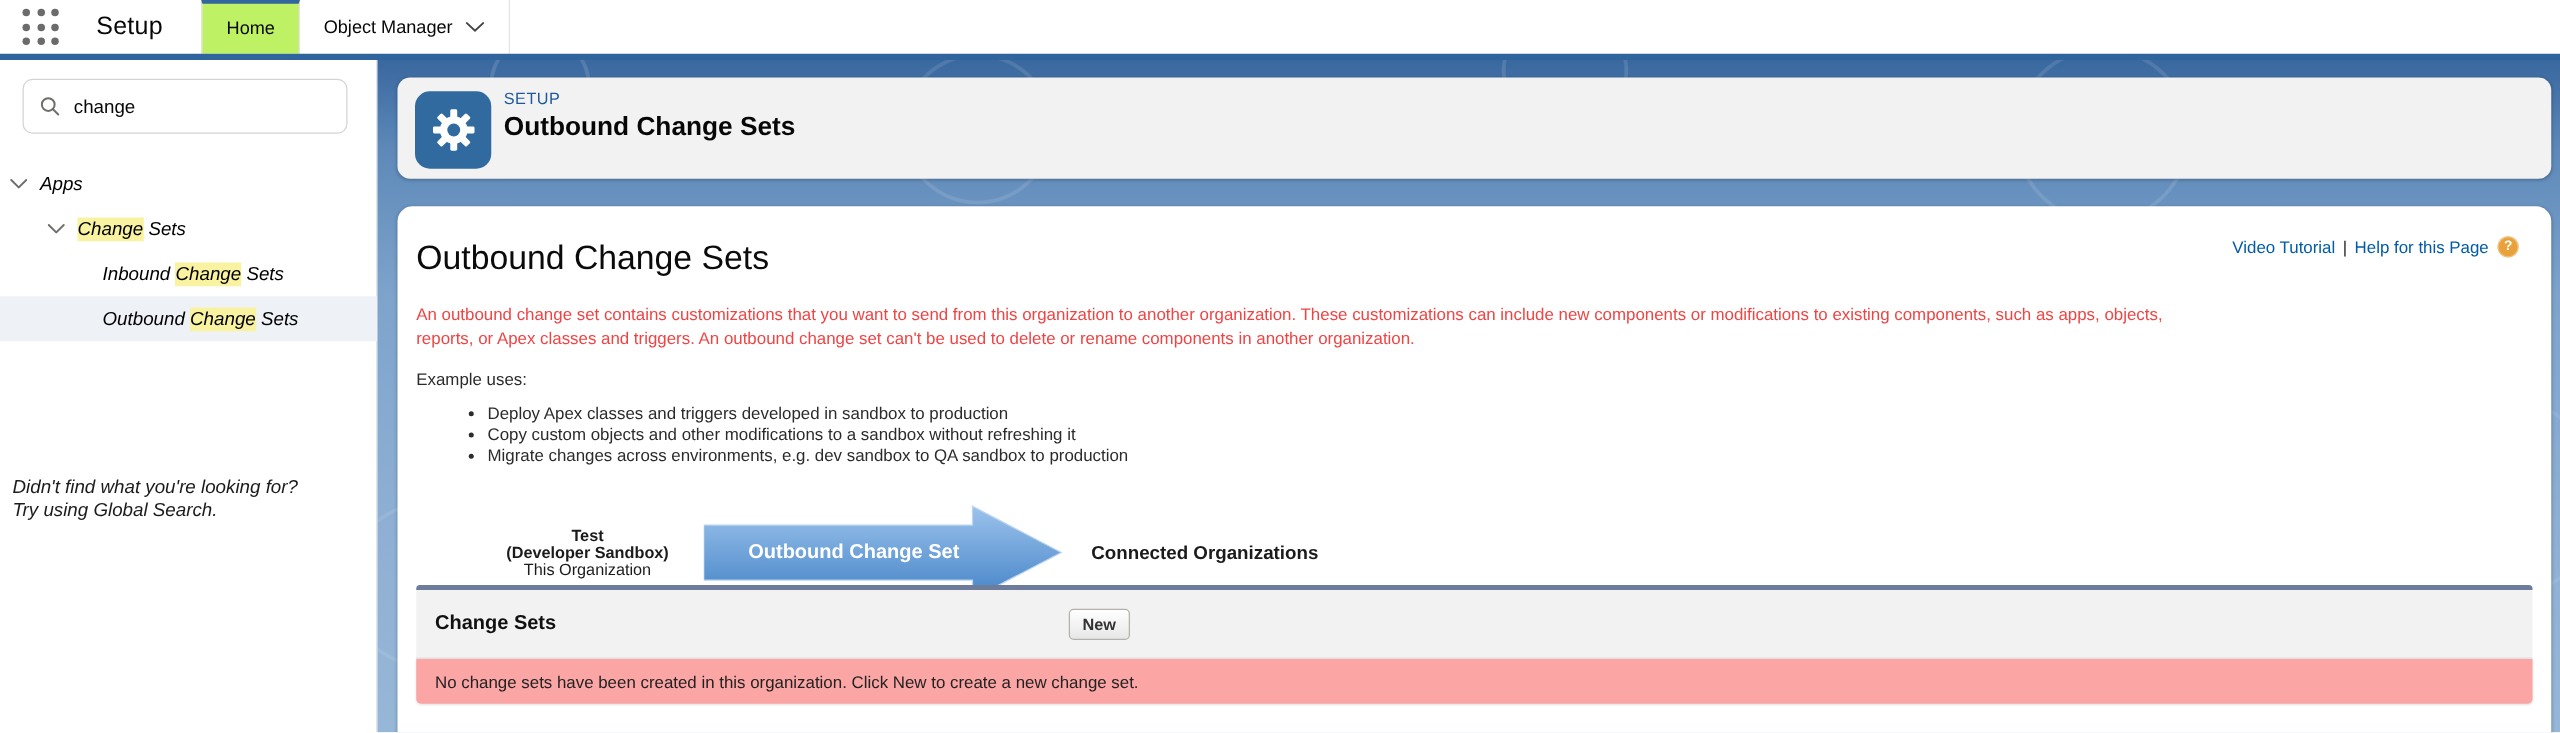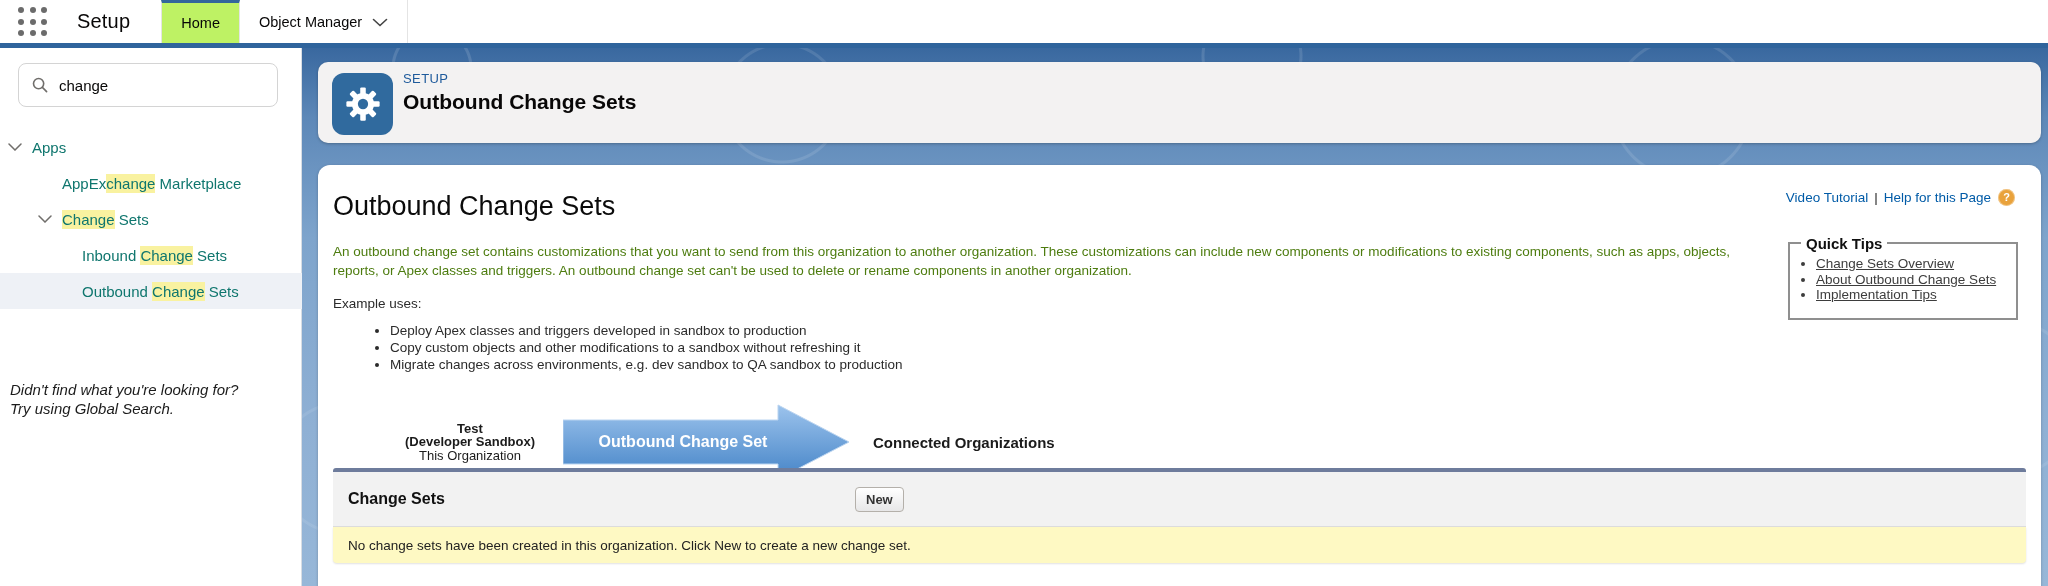--- a/index.html
+++ b/index.html
@@ -17,21 +17,21 @@
   .tab .chev{margin-left:10px;}
   .tab.right-edge{border-right:1px solid #e4e4e4;align-items:center;}
   .topstrip{position:absolute;left:0;top:43px;width:2048px;height:5px;background:#2f649c;}
 
   
   .sidebar{position:absolute;left:0;top:48px;width:302px;height:538px;background:#fff;border-right:1px solid #d8dde3;box-sizing:border-box;}
   .searchbox{position:absolute;left:18px;top:15px;width:260px;height:44px;border:1px solid #d4d4d4;border-radius:8px;box-sizing:border-box;display:flex;align-items:center;background:#fff;}
   .searchbox svg{margin-left:13px;}
   .searchbox input{border:none;outline:none;margin-left:9px;font-size:15px;color:#080707;font-family:"Liberation Sans",sans-serif;width:200px;background:transparent;}
   .tree{position:absolute;left:0;top:81px;width:302px;}
-  .trow{height:36px;display:flex;align-items:center;font-size:15px;color:#0f766e;cursor:pointer;box-sizing:border-box;}
+  .trow{height:36px;display:flex;align-items:center;font-size:15px;color:#000000;cursor:pointer;box-sizing:border-box;font-style:italic;}
   .trow .chev{display:flex;align-items:center;}
   .trow.lvl0 .chev{margin-left:8px;}
   .trow.lvl0 .tlabel{margin-left:10px;}
   .trow.lvl1-plain .tlabel{margin-left:62px;}
   .trow.lvl1 .chev{margin-left:38px;}
   .trow.lvl1 .tlabel{margin-left:10px;}
   .trow.lvl2 .tlabel{margin-left:82px;}
   .trow.selected{background:#eef1f6;}
   .hl{background:#f9f2a0;padding:1px 0;}
   .side-footer{position:absolute;left:10px;top:332px;font-size:15px;color:#1b1b1b;line-height:19px;font-style:italic;}
@@ -55,21 +55,21 @@
   .ph-title{margin-top:4px;font-size:21px;font-weight:bold;color:#080707;}
 
   
   .content-card{position:absolute;left:16px;top:117px;width:1723px;height:489px;background:#fff;border-radius:12px 12px 0 0;box-shadow:0 1px 3px rgba(0,0,0,.25);}
   .card-inner{position:relative;padding:12px 15px 0 15px;height:100%;box-sizing:border-box;}
   .help-line{position:absolute;top:24px;right:26px;font-size:13.5px;color:#222;display:flex;align-items:center;}
   .help-line a{color:#015ba7;text-decoration:none;cursor:pointer;}
   .help-line .sep{margin:0 6px;color:#222;}
   .help-badge{margin-left:7px;width:17px;height:17px;border-radius:50%;background:#e9a23b;color:#fff;font-size:11px;font-weight:bold;text-align:center;line-height:17px;cursor:pointer;box-shadow:inset 0 0 0 1px rgba(255,255,255,.35);}
   h1.content-heading{margin:14px 0 0 0;font-size:27px;font-weight:400;color:#0b0b0b;}
-  .intro{margin:20px 0 0 0;font-size:13.5px;line-height:19px;color:#4d7c0f;max-width:1400px;}
+  .intro{margin:20px 0 0 0;font-size:13.5px;line-height:19px;color:#ef4444;max-width:1400px;}
   .example-label{margin:16px 0 0 0;font-size:13.5px;color:#2b2b2b;}
   ul.examples{margin:12px 0 0 57px;padding:0;font-size:13.5px;line-height:16px;color:#2b2b2b;}
   ul.examples li{margin:0 0 1px 0;}
 
   
   .quick-tips{position:absolute;top:77px;right:23px;width:226px;height:74px;border:2px solid #8f8f8f;}
   .qt-legend{position:absolute;top:-9px;left:11px;background:#fff;padding:0 5px;font-size:15px;font-weight:bold;color:#111;}
   .quick-tips ul{margin:12px 0 0 8px;padding-left:18px;font-size:13.5px;line-height:15.5px;color:#3d3d3d;}
   .quick-tips a{color:#3d3d3d;text-decoration:underline;cursor:pointer;}
 
@@ -80,21 +80,21 @@
   .diag-arrow{position:relative;margin-left:18px;width:287px;height:78px;}
   .diag-arrow .arrow-label{position:absolute;left:0;top:0;width:240px;height:78px;display:flex;align-items:center;justify-content:center;color:#fff;font-size:16px;font-weight:bold;}
   .diag-target{margin-left:23px;font-size:15px;font-weight:bold;color:#1b1b1b;}
 
   
   .cs-table{position:absolute;left:15px;right:15px;top:303px;}
   .cs-topbar{height:4px;background:#6e7c9c;border-radius:3px 3px 0 0;}
   .cs-header{position:relative;height:54px;background:#f2f2f2;border-bottom:1px solid #dcdcdc;display:flex;align-items:center;}
   .cs-title{margin-left:15px;font-size:16px;font-weight:bold;color:#111;}
   .new-btn{position:absolute;left:522px;top:15px;height:25px;padding:0 10px;font-family:"Liberation Sans",sans-serif;font-size:13px;font-weight:bold;color:#333;background:linear-gradient(#ffffff,#e7e7e8);border:1px solid #b4b0aa;border-radius:4px;cursor:pointer;}
-  .cs-body{height:36px;background:#fef9c3;display:flex;align-items:center;padding-left:15px;font-size:13.5px;color:#222;border-radius:0 0 4px 4px;box-shadow:0 1px 2px rgba(0,0,0,.12);}
+  .cs-body{height:36px;background:#fca5a5;display:flex;align-items:center;padding-left:15px;font-size:13.5px;color:#222;border-radius:0 0 4px 4px;box-shadow:0 1px 2px rgba(0,0,0,.12);}
 </style>
 </head>
 <body>
 
 <div class="screen">
 
   <div class="topbar">
     <div class="waffle">
       <span></span>
         <span></span>
@@ -130,23 +130,20 @@
       <input type="text" value="change" style="">
     </div>
     <div class="tree">
       <div class="trow lvl0">
         <span class="chev">
             <svg width="14" height="8" viewBox="0 0 14 8">
               <path d="M1 1 L7 7 L13 1" fill="none" stroke="#706e6b" stroke-width="1.5" stroke-linecap="round"></path>
             </svg>
           </span>
         <span class="tlabel"><span>Apps</span><span class="hl"></span><span></span></span>
-      </div>
-      <div class="trow lvl1-plain">
-        <span class="tlabel"><span>AppEx</span><span class="hl">change</span><span> Marketplace</span></span>
       </div>
       <div class="trow lvl1">
         <span class="chev">
             <svg width="14" height="8" viewBox="0 0 14 8">
               <path d="M1 1 L7 7 L13 1" fill="none" stroke="#706e6b" stroke-width="1.5" stroke-linecap="round"></path>
             </svg>
           </span>
         <span class="tlabel"><span></span><span class="hl">Change</span><span> Sets</span></span>
       </div>
       <div class="trow lvl2">
@@ -192,28 +189,20 @@
 
         <div class="help-line">
           <a>Video Tutorial</a>
           <span class="sep">|</span>
           <a>Help for this Page</a>
           <span class="help-badge">?</span>
         </div>
 
         <h1 class="content-heading">Outbound Change Sets</h1>
 
-        <div class="quick-tips">
-          <span class="qt-legend">Quick Tips</span>
-          <ul>
-            <li><a>Change Sets Overview</a></li>
-            <li><a>About Outbound Change Sets</a></li>
-            <li><a>Implementation Tips</a></li>
-          </ul>
-        </div>
 
         <p class="intro">An outbound change set contains customizations that you want to send from this organization to another organization. These customizations can include new components or modifications to existing components, such as apps, objects, reports, or Apex classes and triggers. An outbound change set can't be used to delete or rename components in another organization.</p>
         <p class="example-label">Example uses:</p>
         <ul class="examples">
           <li>Deploy Apex classes and triggers developed in sandbox to production</li>
           <li>Copy custom objects and other modifications to a sandbox without refreshing it</li>
           <li>Migrate changes across environments, e.g. dev sandbox to QA sandbox to production</li>
         </ul>
 
         <div class="diagram">

